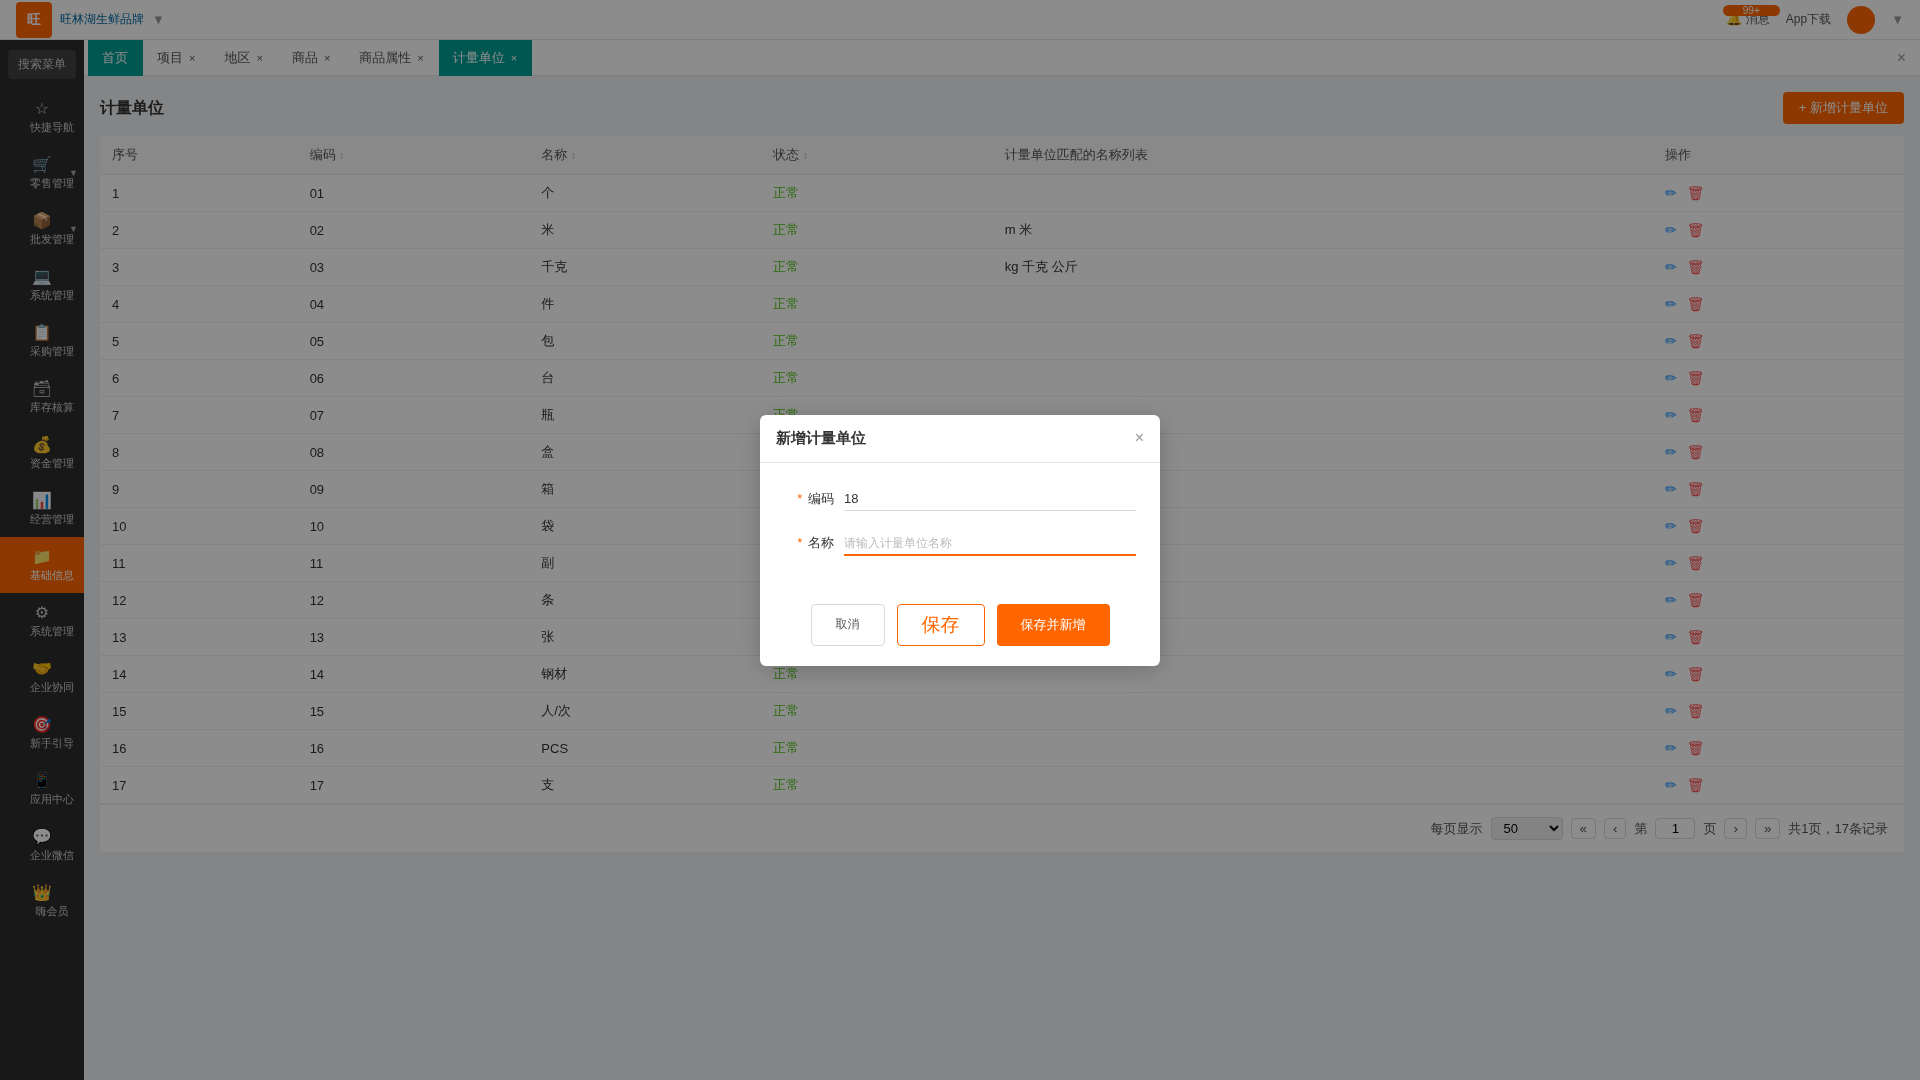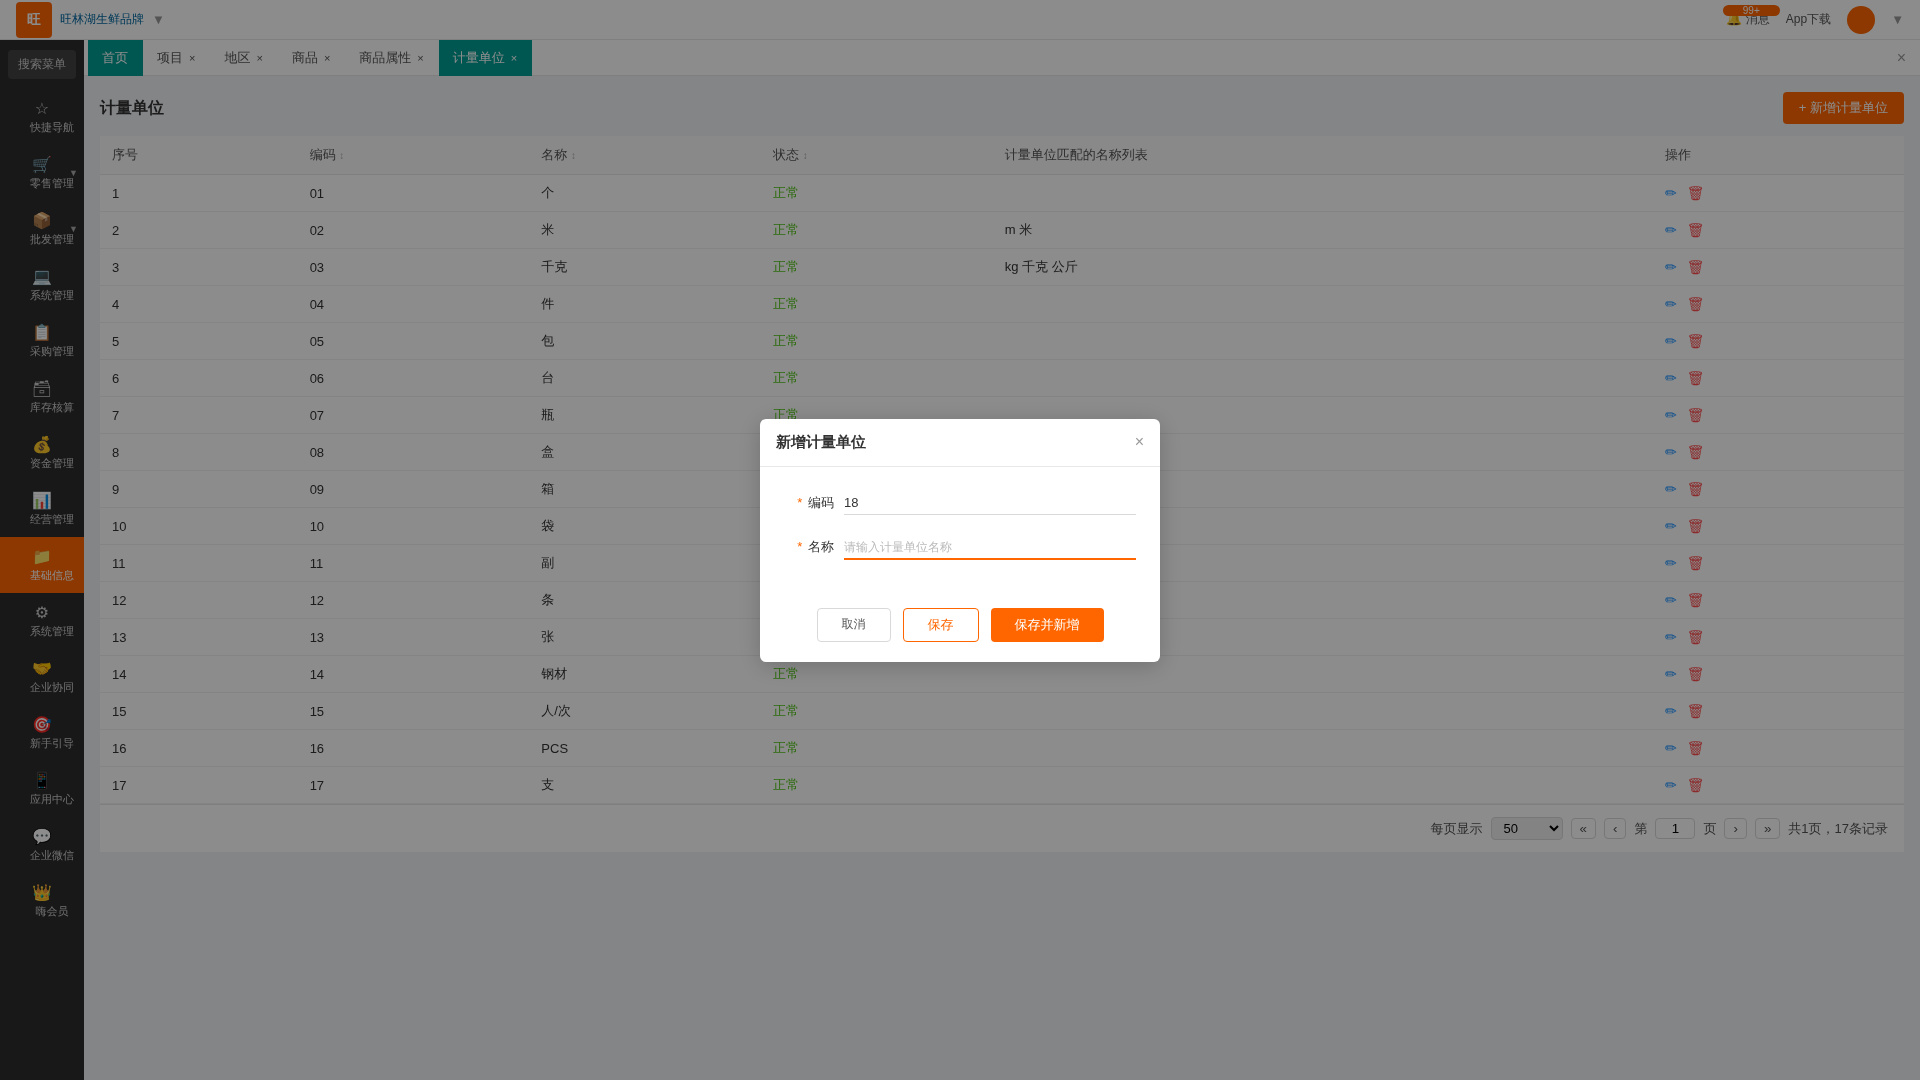--- a/index.html
+++ b/index.html
@@ -346,21 +346,21 @@
       font-size: 12px;
       color: #555;
     }
     .btn-save {
       border: 1px solid #f60;
       background: #fff;
       color: #f60;
       padding: 7px 24px;
       border-radius: 4px;
       cursor: pointer;
-      font-size: 13px;
+      font-size: 19px;
     }
     .btn-save-new {
       background: #f60;
       color: #fff;
       border: none;
       padding: 7px 24px;
       border-radius: 4px;
       cursor: pointer;
       font-size: 13px;
     }

